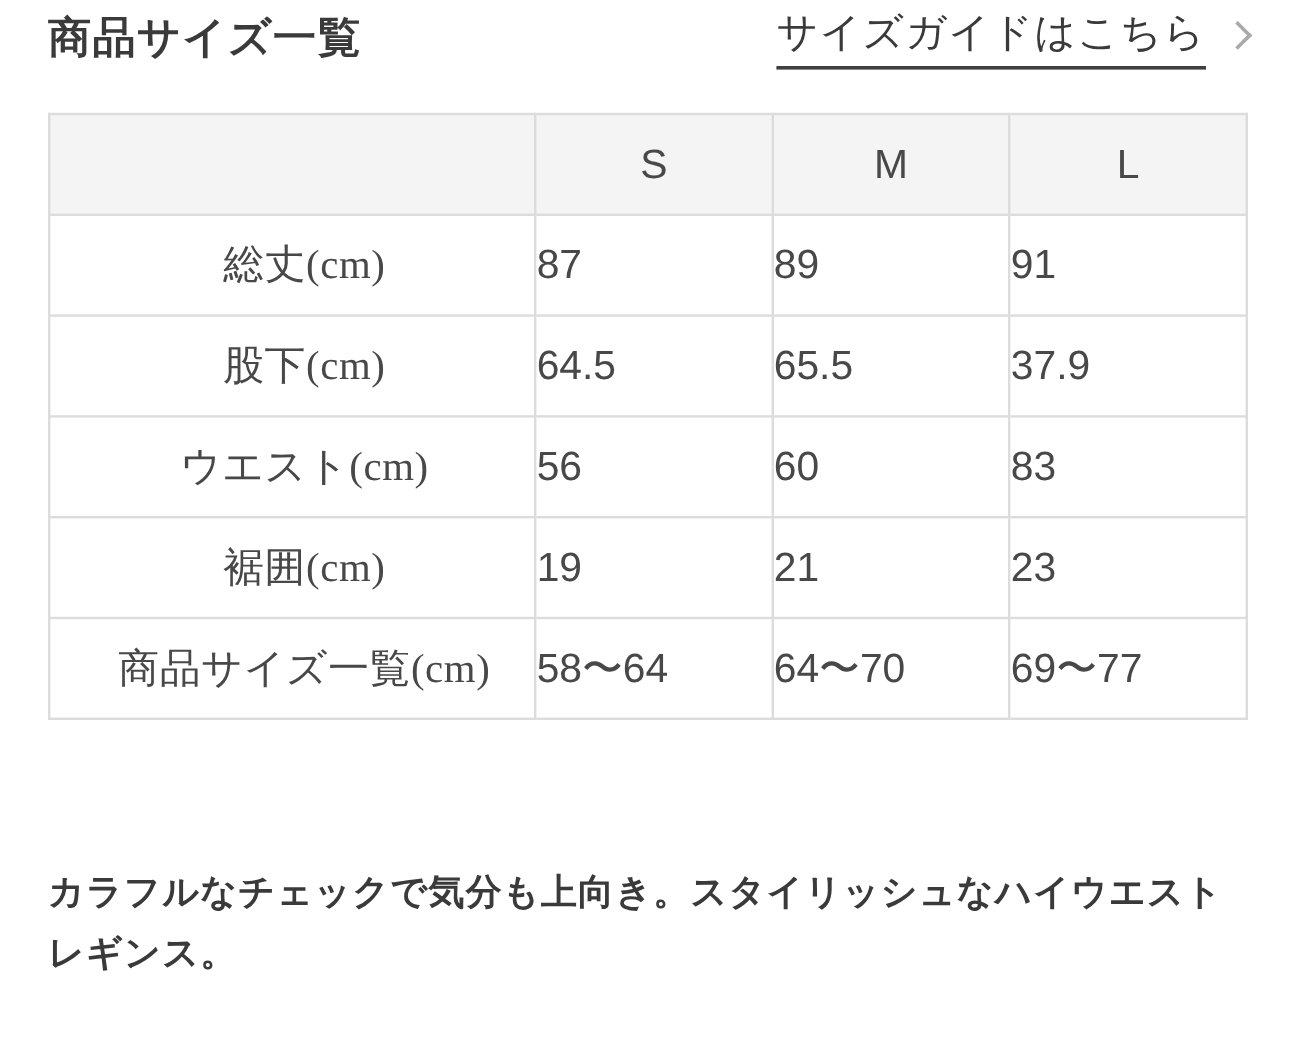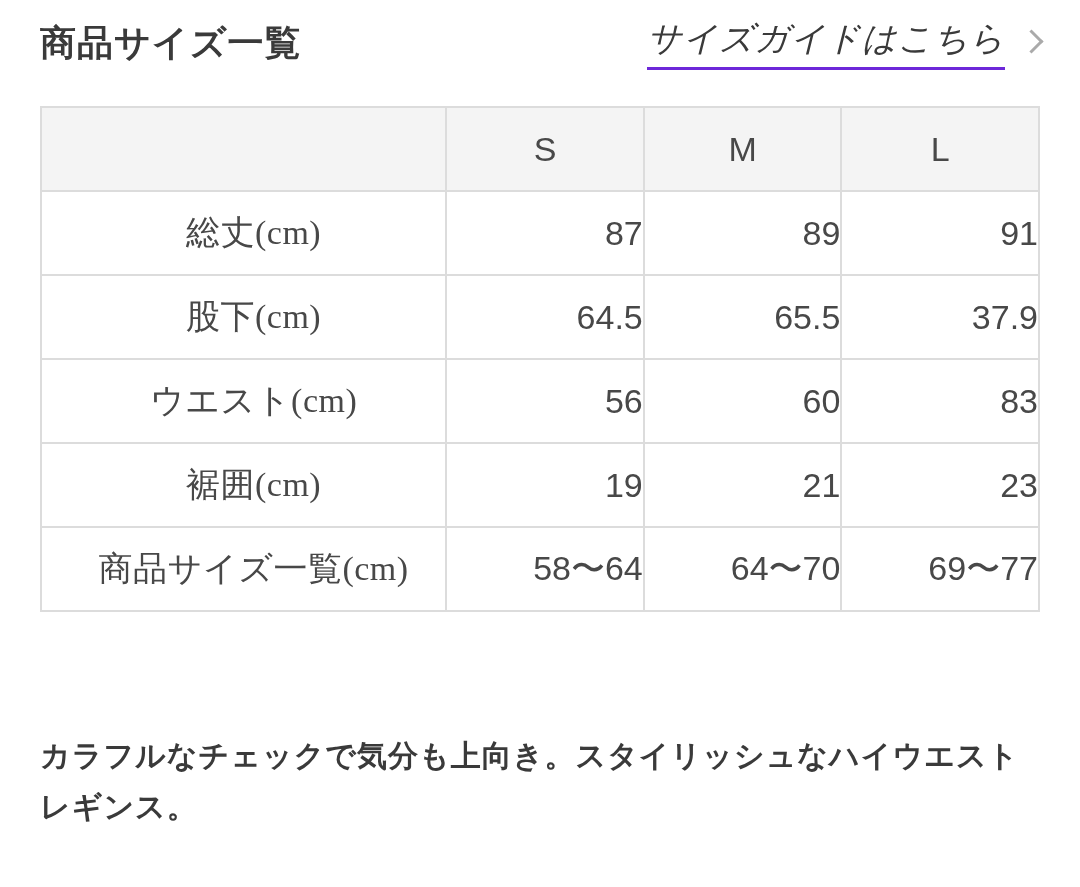--- a/index.html
+++ b/index.html
@@ -8,45 +8,44 @@
     height: 887px;
     background: #ffffff;
     font-family: "Liberation Sans", "DejaVu Sans", sans-serif;
     overflow: hidden;
   }
   .container {
     padding: 0 40px;
   }
   
   .header-row {
-    margin-top: 16px;
+    margin-top: 4px;
     display: flex;
     justify-content: space-between;
     align-items: center;
   }
   .page-title {
     font-size: 36px;
     font-weight: 700;
     color: #3a3a3a;
     letter-spacing: 1px;
   }
   .size-guide-link {
     display: flex;
     align-items: center;
     gap: 18px;
     text-decoration: none;
     cursor: pointer;
   }
   .size-guide-link .link-text {
     font-size: 34px;
     color: #3a3a3a;
-    border-bottom: 3px solid #6d28d9;
+    border-bottom: 3px solid #404040;
     padding-bottom: 5px;
     letter-spacing: 1px;
-    font-style: italic;
   }
   .chevron {
     display: inline-block;
     width: 17px;
     height: 17px;
     border-top: 3px solid #aaaaaa;
     border-right: 3px solid #aaaaaa;
     transform: rotate(45deg);
     margin-bottom: 4px;
   }
@@ -71,21 +70,21 @@
   }
   .size-table col.c-label { width: 40.6%; }
   .size-table col.c-size  { width: 19.8%; }
   .size-table td.row-label {
     text-align: center;
     padding-left: 20px;
     letter-spacing: 0.5px;
     font-family: Liberation Serif, serif;
   }
   .size-table td.value {
-    text-align: right;
+    text-align: left;
     border-radius: 11px;
   }
   
   .description {
     margin-top: 118px;
     font-size: 30px;
     font-weight: 700;
     color: #3a3a3a;
     line-height: 1.7;
     letter-spacing: 1px;

